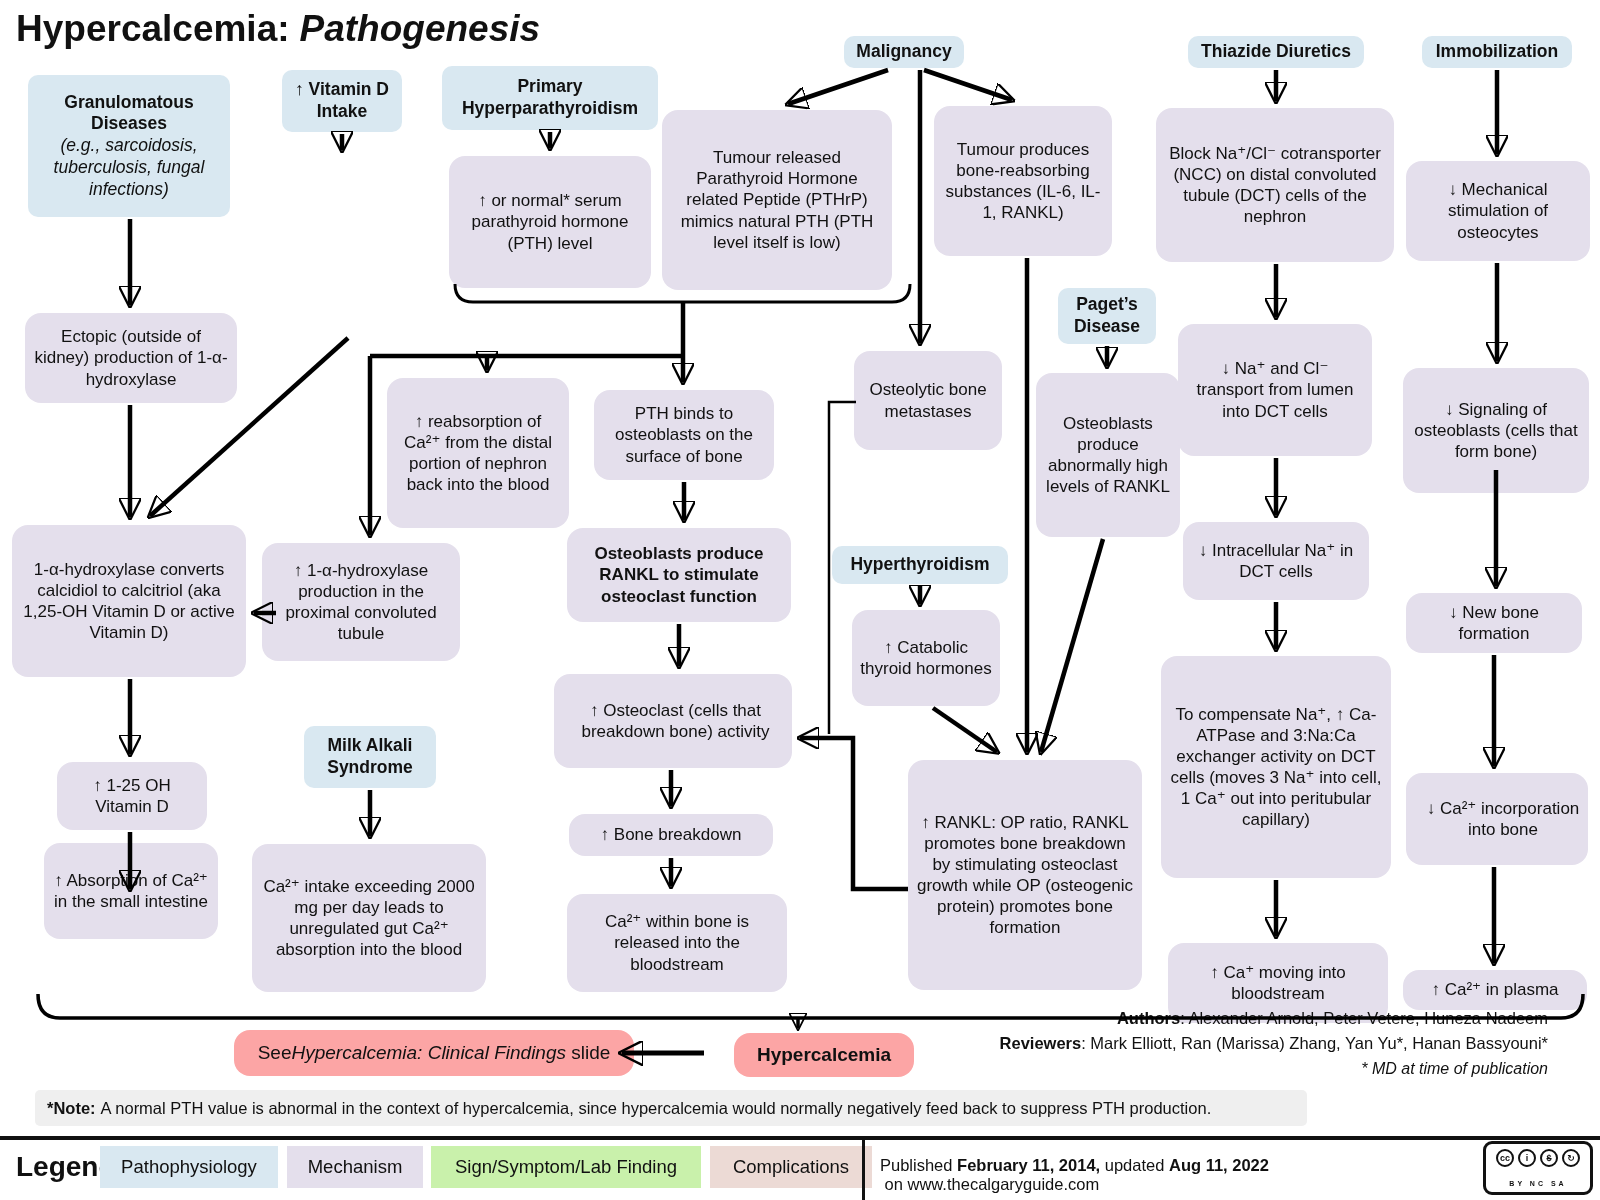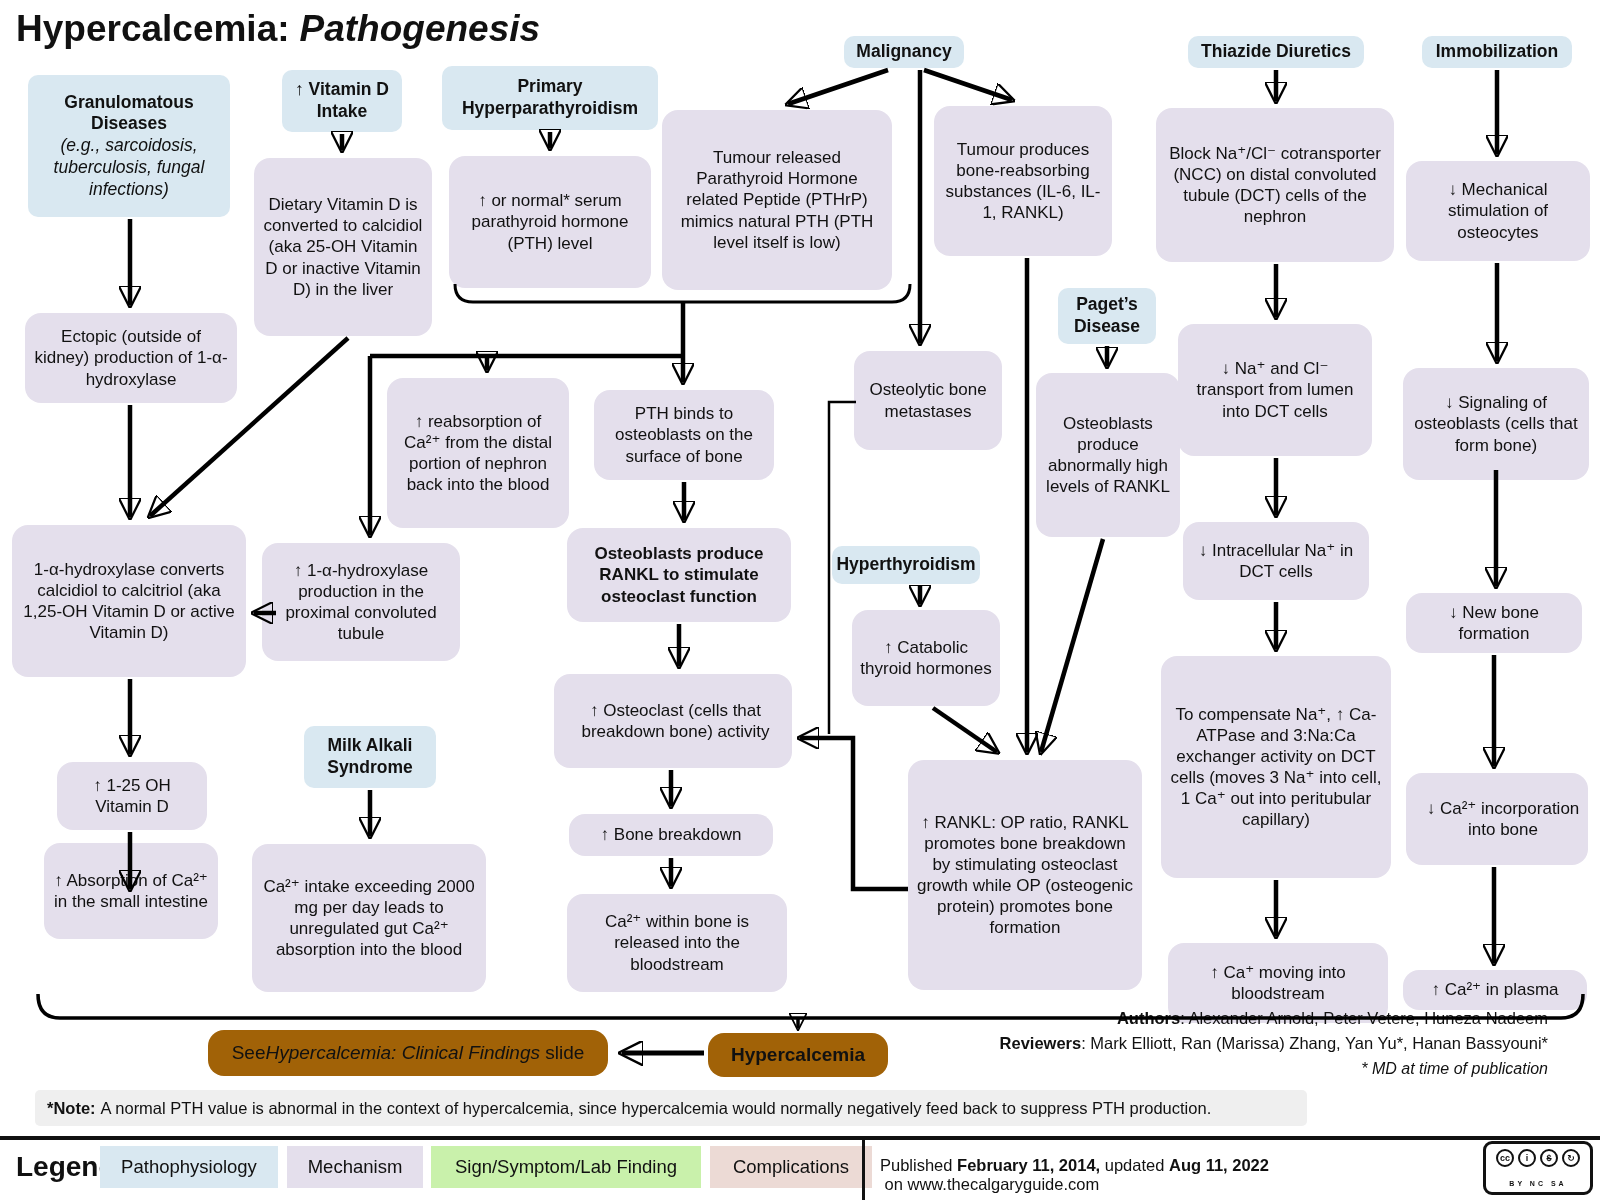--- a/index.html
+++ b/index.html
@@ -9,21 +9,21 @@
   }
   #page-title{position:absolute;left:16px;top:8px;font-size:37px;font-weight:bold;z-index:2;}
   #page-title .emph{font-style:italic;margin-left:10px;}
   .node{
     position:absolute;display:flex;align-items:center;justify-content:center;
     text-align:center;border-radius:16px;font-size:17px;line-height:1.24;
     padding:4px 8px;box-sizing:border-box;z-index:2;
   }
   .hdr{background:#d9e8f1;font-weight:bold;border-radius:10px;font-size:17.5px;}
   .mech{background:#e4dfec;}
-  .sign{background:#a16207;}
+  .sign{background:#fca5a5;margin-left:26px;}
   .hdr-sub{font-weight:normal;font-style:italic;}
   .edges{position:absolute;left:0;top:0;z-index:3;pointer-events:none;}
   .edges path,.edges line,.edges polyline{stroke:#000;fill:none;}
   .note-bar{
     position:absolute;left:35px;top:1090px;width:1272px;height:36px;background:#efefef;
     display:flex;align-items:center;padding:0 12px;box-sizing:border-box;font-size:16.5px;
     border-radius:5px;z-index:2;
   }
   .credits{
     position:absolute;left:900px;top:1006px;width:648px;text-align:right;
@@ -123,54 +123,53 @@
   <div class="node hdr" style="left:28px;top:75px;width:202px;height:142px;flex-direction:column;">
     <div>Granulomatous Diseases</div>
     <div class="hdr-sub">(e.g., sarcoidosis, tuberculosis, fungal infections)</div>
   </div>
   <div class="node mech" style="left:25px;top:313px;width:212px;height:90px;">Ectopic (outside of kidney) production of 1-α-hydroxylase</div>
   <div class="node mech" style="left:12px;top:525px;width:234px;height:152px;">1-α-hydroxylase converts calcidiol to calcitriol (aka 1,25-OH Vitamin D or active Vitamin D)</div>
   <div class="node mech" style="left:57px;top:762px;width:150px;height:68px;">↑ 1-25 OH Vitamin D</div>
   <div class="node mech" style="left:44px;top:843px;width:174px;height:96px;">↑ Absorption of Ca²⁺ in the small intestine</div>
 
   <div class="node hdr" style="left:282px;top:70px;width:120px;height:62px;">↑ Vitamin D Intake</div>
-  <div class="node mech" style="left:254px;top:158px;width:178px;height:178px;">Dietary Vitamin D is converted to calcidiol (aka 25-OH Vitamin D or inactive Vitamin D) in the liver</div>
   <div class="node mech" style="left:262px;top:543px;width:198px;height:118px;">↑ 1-α-hydroxylase production in the proximal convoluted tubule</div>
   <div class="node hdr" style="left:304px;top:726px;width:132px;height:62px;">Milk Alkali Syndrome</div>
   <div class="node mech" style="left:252px;top:844px;width:234px;height:148px;">Ca²⁺ intake exceeding 2000 mg per day leads to unregulated gut Ca²⁺ absorption into the blood</div>
 
   <div class="node hdr" style="left:442px;top:66px;width:216px;height:64px;">Primary Hyperparathyroidism</div>
   <div class="node mech" style="left:449px;top:156px;width:202px;height:132px;">↑ or normal* serum parathyroid hormone (PTH) level</div>
   <div class="node mech" style="left:387px;top:378px;width:182px;height:150px;">↑ reabsorption of Ca²⁺ from the distal portion of nephron back into the blood</div>
   <div class="node mech" style="left:594px;top:390px;width:180px;height:90px;">PTH binds to osteoblasts on the surface of bone</div>
   <div class="node mech" style="left:567px;top:528px;width:224px;height:94px;font-weight:bold;">Osteoblasts produce RANKL to stimulate osteoclast function</div>
   <div class="node mech" style="left:554px;top:674px;width:238px;height:94px;padding-left:13px;">↑ Osteoclast (cells that breakdown bone) activity</div>
   <div class="node mech" style="left:569px;top:814px;width:204px;height:42px;">↑ Bone breakdown</div>
   <div class="node mech" style="left:567px;top:894px;width:220px;height:98px;">Ca²⁺ within bone is released into the bloodstream</div>
 
   <div class="node hdr" style="left:844px;top:36px;width:120px;height:32px;">Malignancy</div>
   <div class="node mech" style="left:662px;top:110px;width:230px;height:180px;">Tumour released Parathyroid Hormone related Peptide (PTHrP) mimics natural PTH (PTH level itself is low)</div>
   <div class="node mech" style="left:934px;top:106px;width:178px;height:150px;">Tumour produces bone-reabsorbing substances (IL-6, IL-1, RANKL)</div>
   <div class="node mech" style="left:854px;top:351px;width:148px;height:99px;">Osteolytic bone metastases</div>
   <div class="node hdr" style="left:1058px;top:288px;width:98px;height:56px;">Paget’s Disease</div>
   <div class="node mech" style="left:1036px;top:373px;width:144px;height:164px;">Osteoblasts produce abnormally high levels of RANKL</div>
-  <div class="node hdr" style="left:832px;top:546px;width:148px;height:38px;text-align:right;">Hyperthyroidism</div>
+  <div class="node hdr" style="left:832px;top:546px;width:176px;height:38px;text-align:right;">Hyperthyroidism</div>
   <div class="node mech" style="left:852px;top:610px;width:148px;height:96px;">↑ Catabolic thyroid hormones</div>
   <div class="node mech" style="left:908px;top:760px;width:234px;height:230px;">↑ RANKL: OP ratio, RANKL promotes bone breakdown by stimulating osteoclast growth while OP (osteogenic protein) promotes bone formation</div>
 
   <div class="node hdr" style="left:1188px;top:36px;width:176px;height:32px;">Thiazide Diuretics</div>
   <div class="node mech" style="left:1156px;top:108px;width:238px;height:154px;">Block Na⁺/Cl⁻ cotransporter (NCC) on distal convoluted tubule (DCT) cells of the nephron</div>
   <div class="node mech" style="left:1178px;top:324px;width:194px;height:132px;">↓ Na⁺ and Cl⁻ transport from lumen into DCT cells</div>
   <div class="node mech" style="left:1183px;top:522px;width:186px;height:78px;">↓ Intracellular Na⁺ in DCT cells</div>
   <div class="node mech" style="left:1161px;top:656px;width:230px;height:222px;">To compensate Na⁺, ↑ Ca-ATPase and 3:Na:Ca exchanger activity on DCT cells (moves 3 Na⁺ into cell, 1 Ca⁺ out into peritubular capillary)</div>
   <div class="node mech" style="left:1168px;top:943px;width:220px;height:80px;">↑ Ca⁺ moving into bloodstream</div>
 
   <div class="node hdr" style="left:1422px;top:36px;width:150px;height:32px;">Immobilization</div>
   <div class="node mech" style="left:1406px;top:161px;width:184px;height:100px;">↓ Mechanical stimulation of osteocytes</div>
-  <div class="node mech" style="left:1403px;top:368px;width:186px;height:112px;">↓ Signaling of osteoblasts (cells that form bone)</div>
+  <div class="node mech" style="left:1403px;top:368px;width:186px;height:125px;">↓ Signaling of osteoblasts (cells that form bone)</div>
   <div class="node mech" style="left:1406px;top:593px;width:176px;height:60px;">↓ New bone formation</div>
   <div class="node mech" style="left:1406px;top:773px;width:182px;height:92px;padding-left:20px;">↓ Ca²⁺ incorporation into bone</div>
   <div class="node mech" style="left:1403px;top:970px;width:184px;height:40px;">↑ Ca²⁺ in plasma</div>
 
   <div class="node sign" style="left:708px;top:1033px;width:180px;height:44px;font-weight:bold;font-size:19px;">Hypercalcemia</div>
   <div class="node sign" style="left:208px;top:1030px;width:400px;height:46px;font-size:19px;">
     <span>See </span>
     <span style="font-style:italic;white-space:pre;">Hypercalcemia: Clinical Findings</span>
     <span style="white-space:pre;"> slide</span>
   </div>

